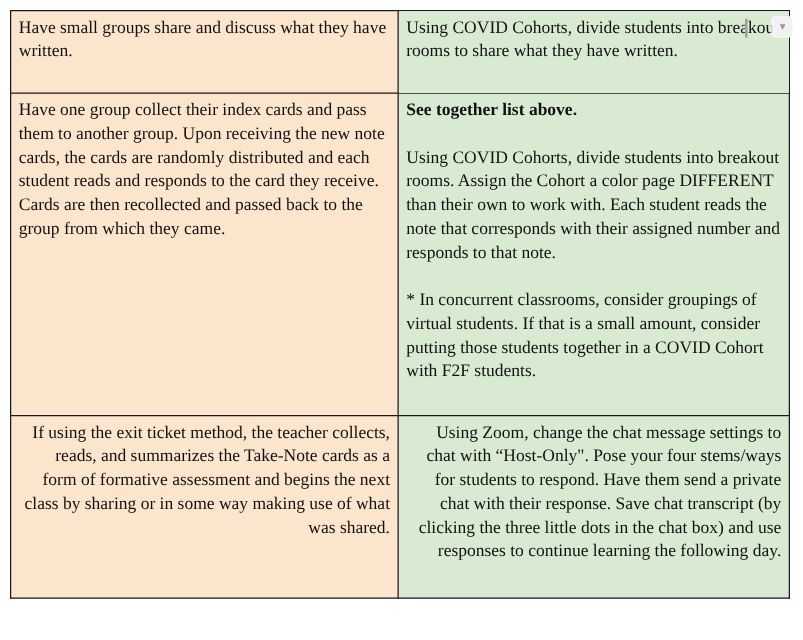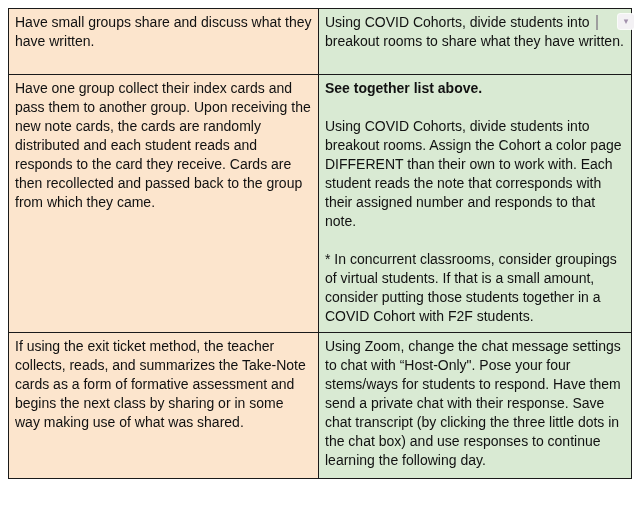--- a/index.html
+++ b/index.html
@@ -38,24 +38,24 @@
     line-height: 19px;
   }
   tr.h-head td {
     height: 25px;
     text-align: center;
     vertical-align: middle;
     padding: 2px 6px;
   }
   tr.h1 td { height: 64px; }
   tr.h2 td { height: 258px; }
-  tr.h3 td { height: 146px; }
+  tr.h3 td { height: 146px; text-align: right; }
   td.f2f { background: var(--face-to-face-bg); }
   td.hyb { background: var(--hybrid-bg); }
-  td p { margin: 0 0 19px 0; }
+  td p { margin: 0 0 19px 0; font-family: Liberation Serif, serif; }
   td p:last-child { margin-bottom: 0; }
   td p.bold { font-weight: bold; }
   td.rel { position: relative; }
   .caret {
     position: absolute;
     left: 277px; top: 6px;
     width: 2px; height: 15px;
     background: var(--caret);
   }
   .dropdown-btn {

